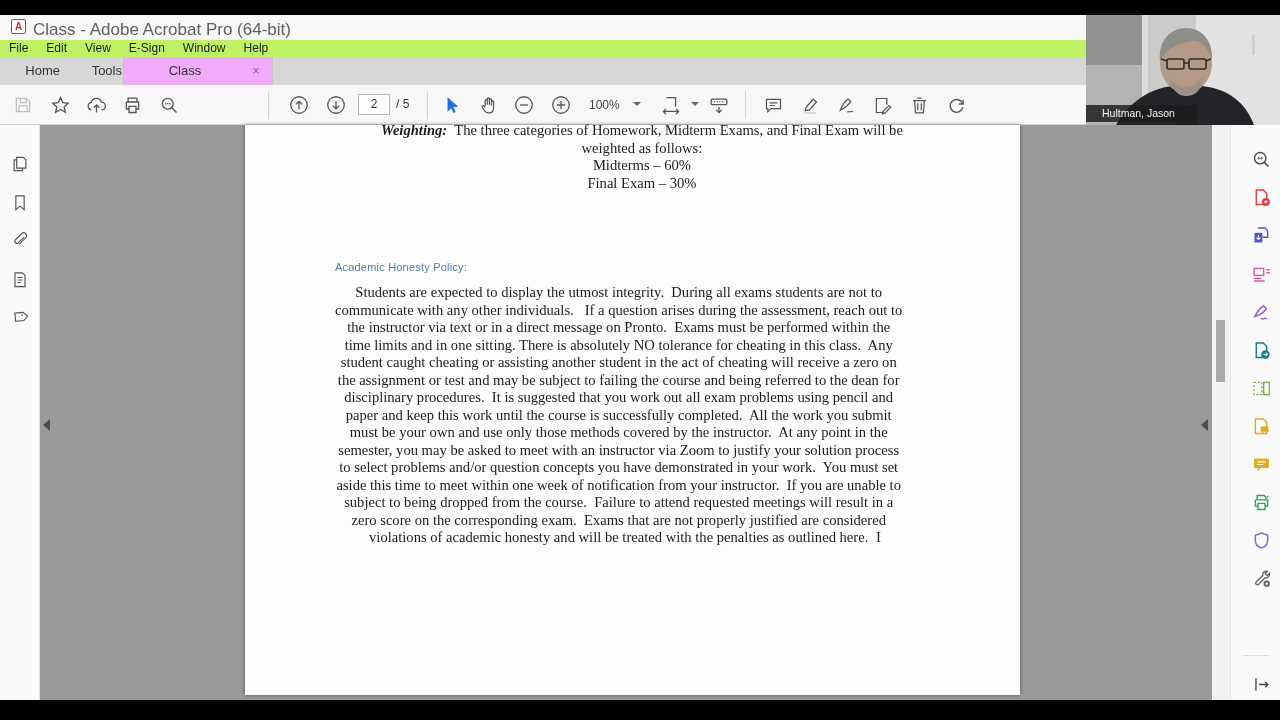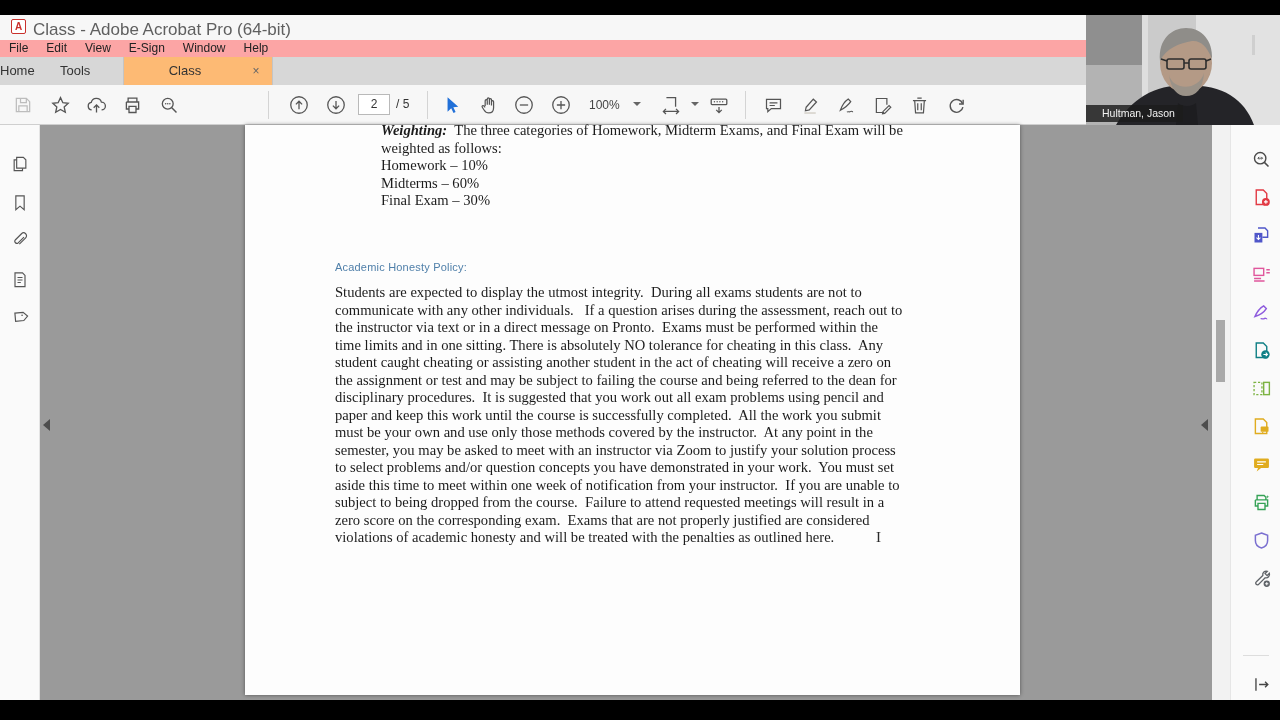--- a/index.html
+++ b/index.html
@@ -7,47 +7,47 @@
   body { font-family:"Liberation Sans", sans-serif; }
   #stage { position:relative; width:1280px; height:720px; background:#000; }
 
   
   #app { position:absolute; left:0; top:15px; width:1280px; height:685px; background:#9a9a9a; }
   #titlebar { position:absolute; left:0; top:0; width:1280px; height:25px; background:#f7f7f7; }
   #title-text { position:absolute; left:33px; top:5px; font-size:17px; color:#5f5f5f; }
   #acrobat-logo { position:absolute; left:11px; top:4px; width:15px; height:15px; background:#fff;
      border:1px solid #c9302c; border-radius:2px; color:#c9302c; font-size:10px; font-weight:bold;
      text-align:center; line-height:13px; }
-  #menubar { position:absolute; left:0; top:25px; width:1280px; height:17px; background:#fca5a5; display:flex; align-items:center; }
+  #menubar { position:absolute; left:0; top:25px; width:1280px; height:17px; background:#bef264; display:flex; align-items:center; }
   .menu-item { font-size:12px; color:#222; padding:0 9px; height:17px; line-height:17px; cursor:default; }
   #tabbar { position:absolute; left:0; top:42px; width:1280px; height:28px; background:#d7d7d7; }
-  .home-tab { position:absolute; top:0; height:28px; line-height:28px; font-size:13px; color:#333; text-align:left; }
+  .home-tab { position:absolute; top:0; height:28px; line-height:28px; font-size:13px; color:#333; text-align:right; }
   #tab-home { left:0; width:60px; }
   #tab-tools { left:60px; width:62px; }
-  #tab-doc { position:absolute; left:123px; top:0; width:150px; height:28px; background:#fdba74; border-left:1px solid #c4c4c4; border-right:1px solid #c4c4c4; }
+  #tab-doc { position:absolute; left:123px; top:0; width:150px; height:28px; background:#f0abfc; border-left:1px solid #c4c4c4; border-right:1px solid #c4c4c4; }
   #tab-doc-label { position:absolute; left:0; right:26px; top:0; text-align:center; font-size:13px; color:#333; line-height:28px; }
   #tab-doc-close { position:absolute; right:8px; top:6px; width:16px; height:16px; font-size:12px; color:#666; text-align:center; line-height:16px; }
   #toolbar { position:absolute; left:0; top:70px; width:1280px; height:40px; background:#f7f7f7; border-bottom:1px solid #cfcfcf; }
   .tbtn { position:absolute; top:9px; width:22px; height:22px; display:flex; align-items:center; justify-content:center; }
   .tdiv { position:absolute; top:6px; width:1px; height:28px; background:#d4d4d4; }
   #page-input { position:absolute; left:358px; top:9px; width:32px; height:21px; background:#fff; border:1px solid #b9b9b9;
      font-size:12px; color:#333; text-align:center; line-height:19px; }
   #page-total { position:absolute; left:396px; top:12px; font-size:12px; color:#333; }
   #zoom-label { position:absolute; left:589px; top:13px; font-size:12px; color:#444; }
   .caret { position:absolute; top:17px; width:0; height:0; border-left:4px solid transparent; border-right:4px solid transparent; border-top:4px solid #666; }
 
   
   #left-rail { position:absolute; left:0; top:110px; width:40px; height:575px; background:#fafafa; border-right:1px solid #e4e4e4; }
   .rail-btn { position:absolute; left:9px; width:22px; height:22px; display:flex; align-items:center; justify-content:center; }
   #right-rail { position:absolute; left:1230px; top:110px; width:50px; height:575px; background:#fafafa; border-left:1px solid #e6e6e6; }
   .rrail-btn { position:absolute; left:19px; width:22px; height:22px; display:flex; align-items:center; justify-content:center; }
   #rrail-div { position:absolute; left:12px; top:530px; width:26px; height:1px; background:#ddd; }
 
   
-  #doc-canvas { position:absolute; left:41px; top:110px; width:1171px; height:575px; background:#9a9a9a; }
+  #doc-canvas { position:absolute; left:41px; top:110px; width:1171px; height:575px; background:#9a9a9a;text-align:center; }
   #page { position:absolute; left:204px; top:0px; width:775px; height:570px; background:#fdfdfd; box-shadow:0 0 4px rgba(0,0,0,.45); }
   #scrollbar { position:absolute; left:1212px; top:110px; width:18px; height:575px; background:#f2f2f2; }
   #scroll-thumb { position:absolute; left:4px; top:195px; width:9px; height:62px; background:#a9a9a9; }
   .collapse-arrow { position:absolute; width:0; height:0; border-top:6px solid transparent; border-bottom:6px solid transparent; border-right:7px solid #4d4d4d; }
 
   
   .serif { font-family:"Liberation Serif", serif; color:#1c1c1c; }
   .docline { white-space:pre; font-size:14.6px; line-height:17.5px; }
   #weighting-block { position:absolute; left:136px; top:-3px; }
   #weight-label { font-weight:bold; font-style:italic; }
@@ -253,21 +253,20 @@
             <circle cx="14.5" cy="7.5" r="1" fill="#555"></circle>
           </svg>
       </div>
     </div>
 
     <div id="doc-canvas">
       <div id="page">
         <div id="weighting-block">
           <div class="docline serif"><span id="weight-label">Weighting:</span><span>  The three categories of Homework, Midterm Exams, and Final Exam will be</span></div>
           <div class="docline serif">weighted as follows:</div>
-          <div class="docline serif">Homework – 10%</div>
           <div class="docline serif">Midterms – 60%</div>
           <div class="docline serif">Final Exam – 30%</div>
         </div>
         <div id="honesty-heading">Academic Honesty Policy:</div>
         <div id="body-block">
           <div class="docline serif">Students are expected to display the utmost integrity.  During all exams students are not to</div>
           <div class="docline serif">communicate with any other individuals.   If a question arises during the assessment, reach out to</div>
           <div class="docline serif">the instructor via text or in a direct message on Pronto.  Exams must be performed within the</div>
           <div class="docline serif">time limits and in one sitting. There is absolutely NO tolerance for cheating in this class.  Any</div>
           <div class="docline serif">student caught cheating or assisting another student in the act of cheating will receive a zero on</div>

